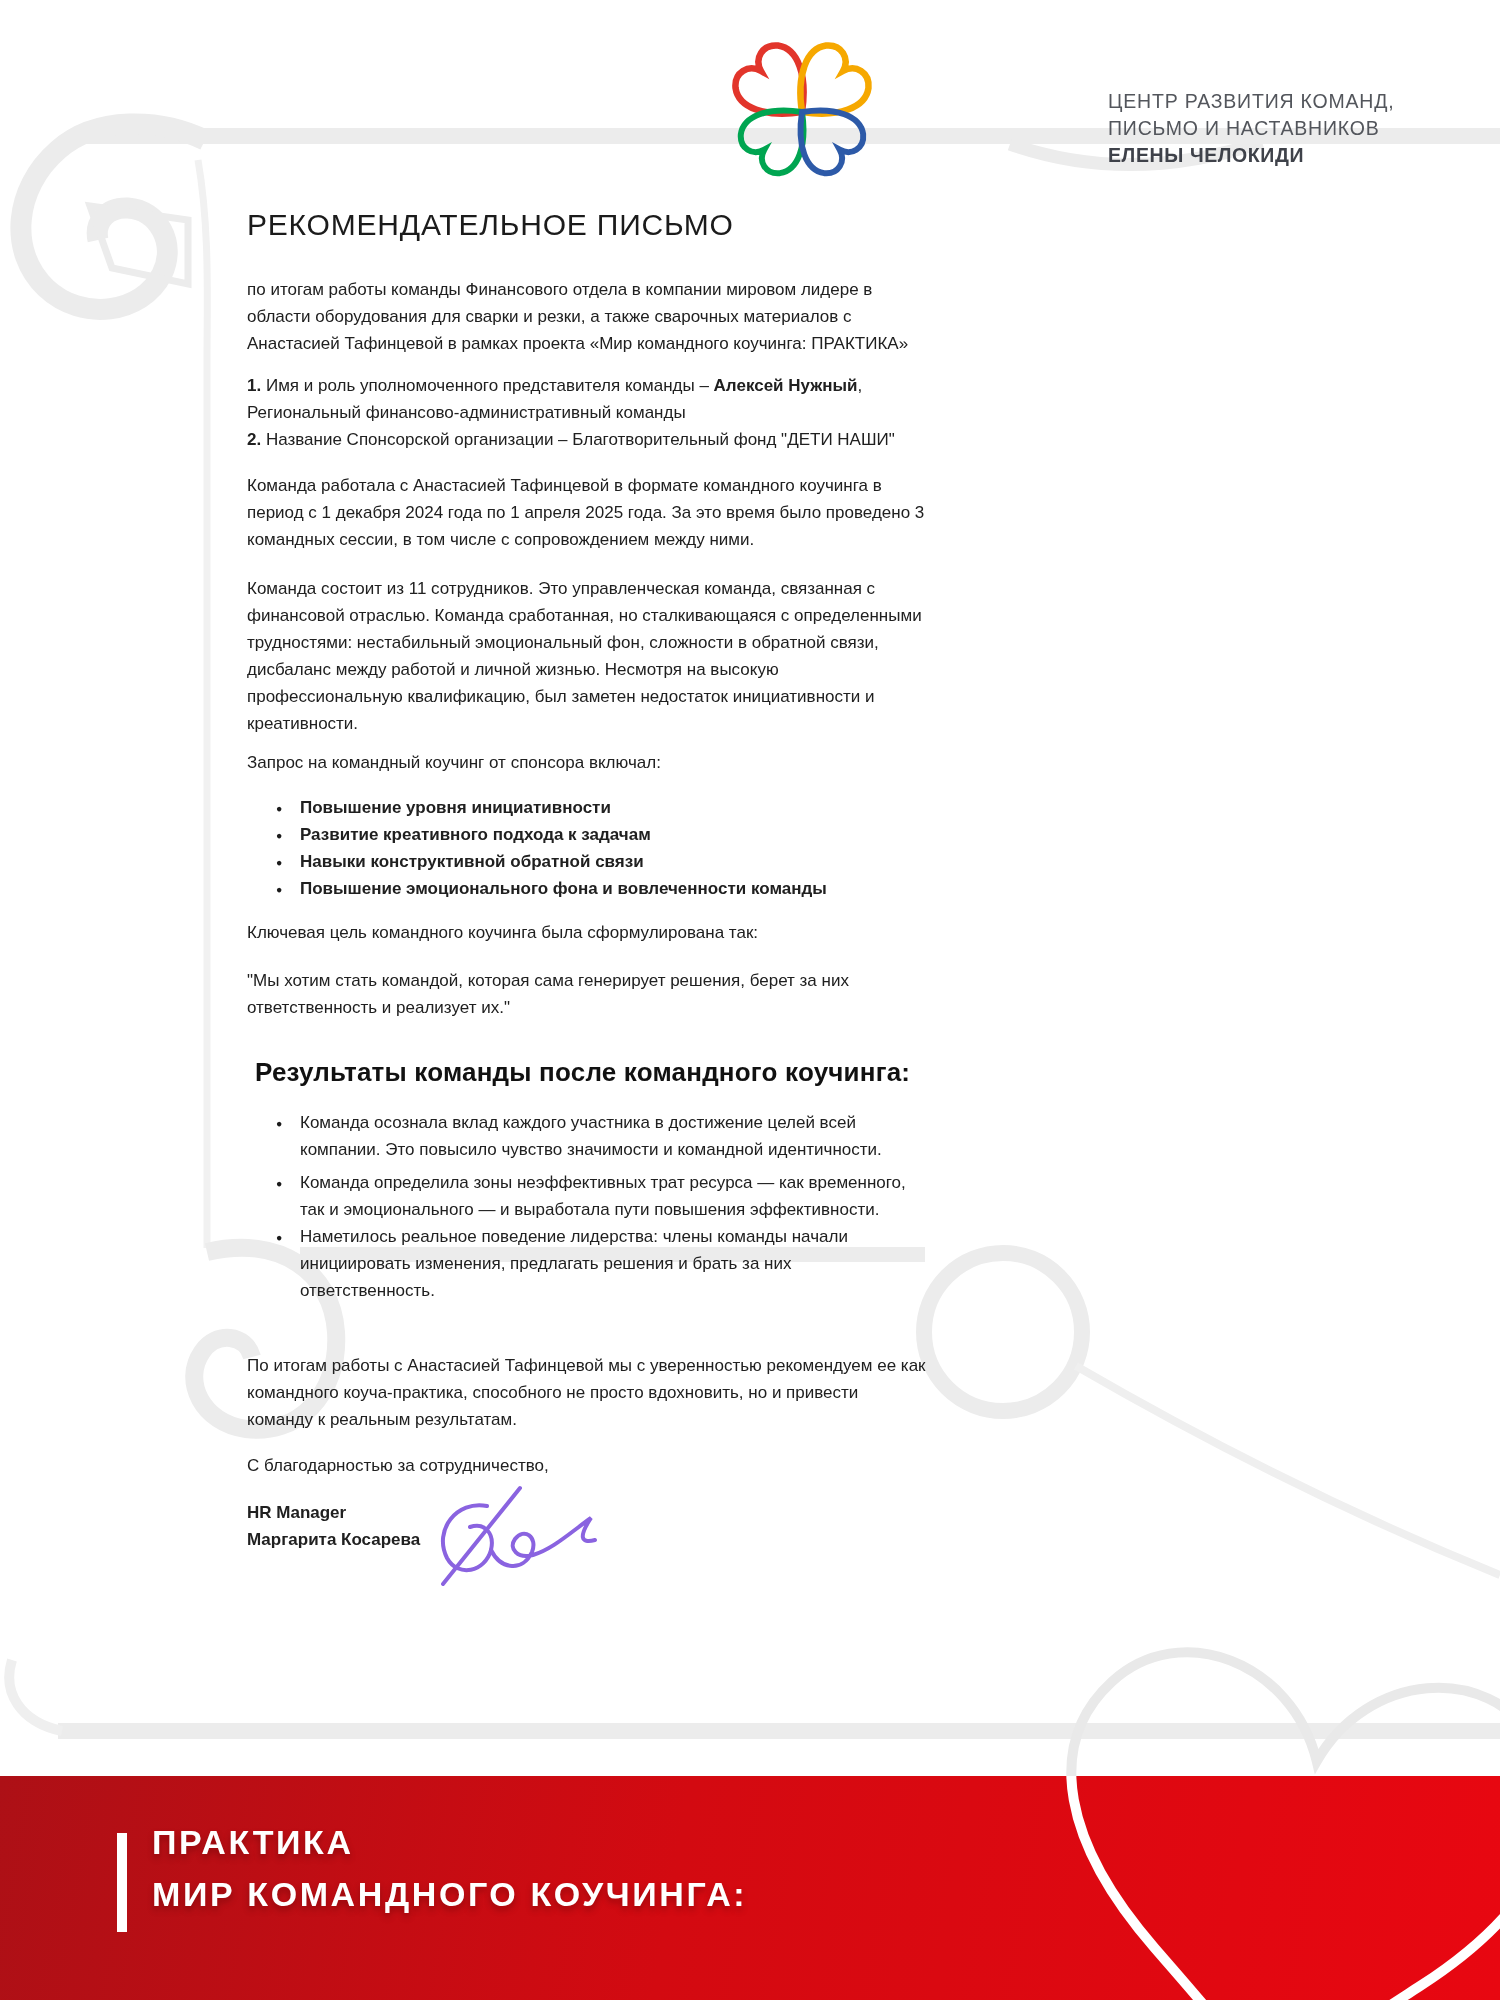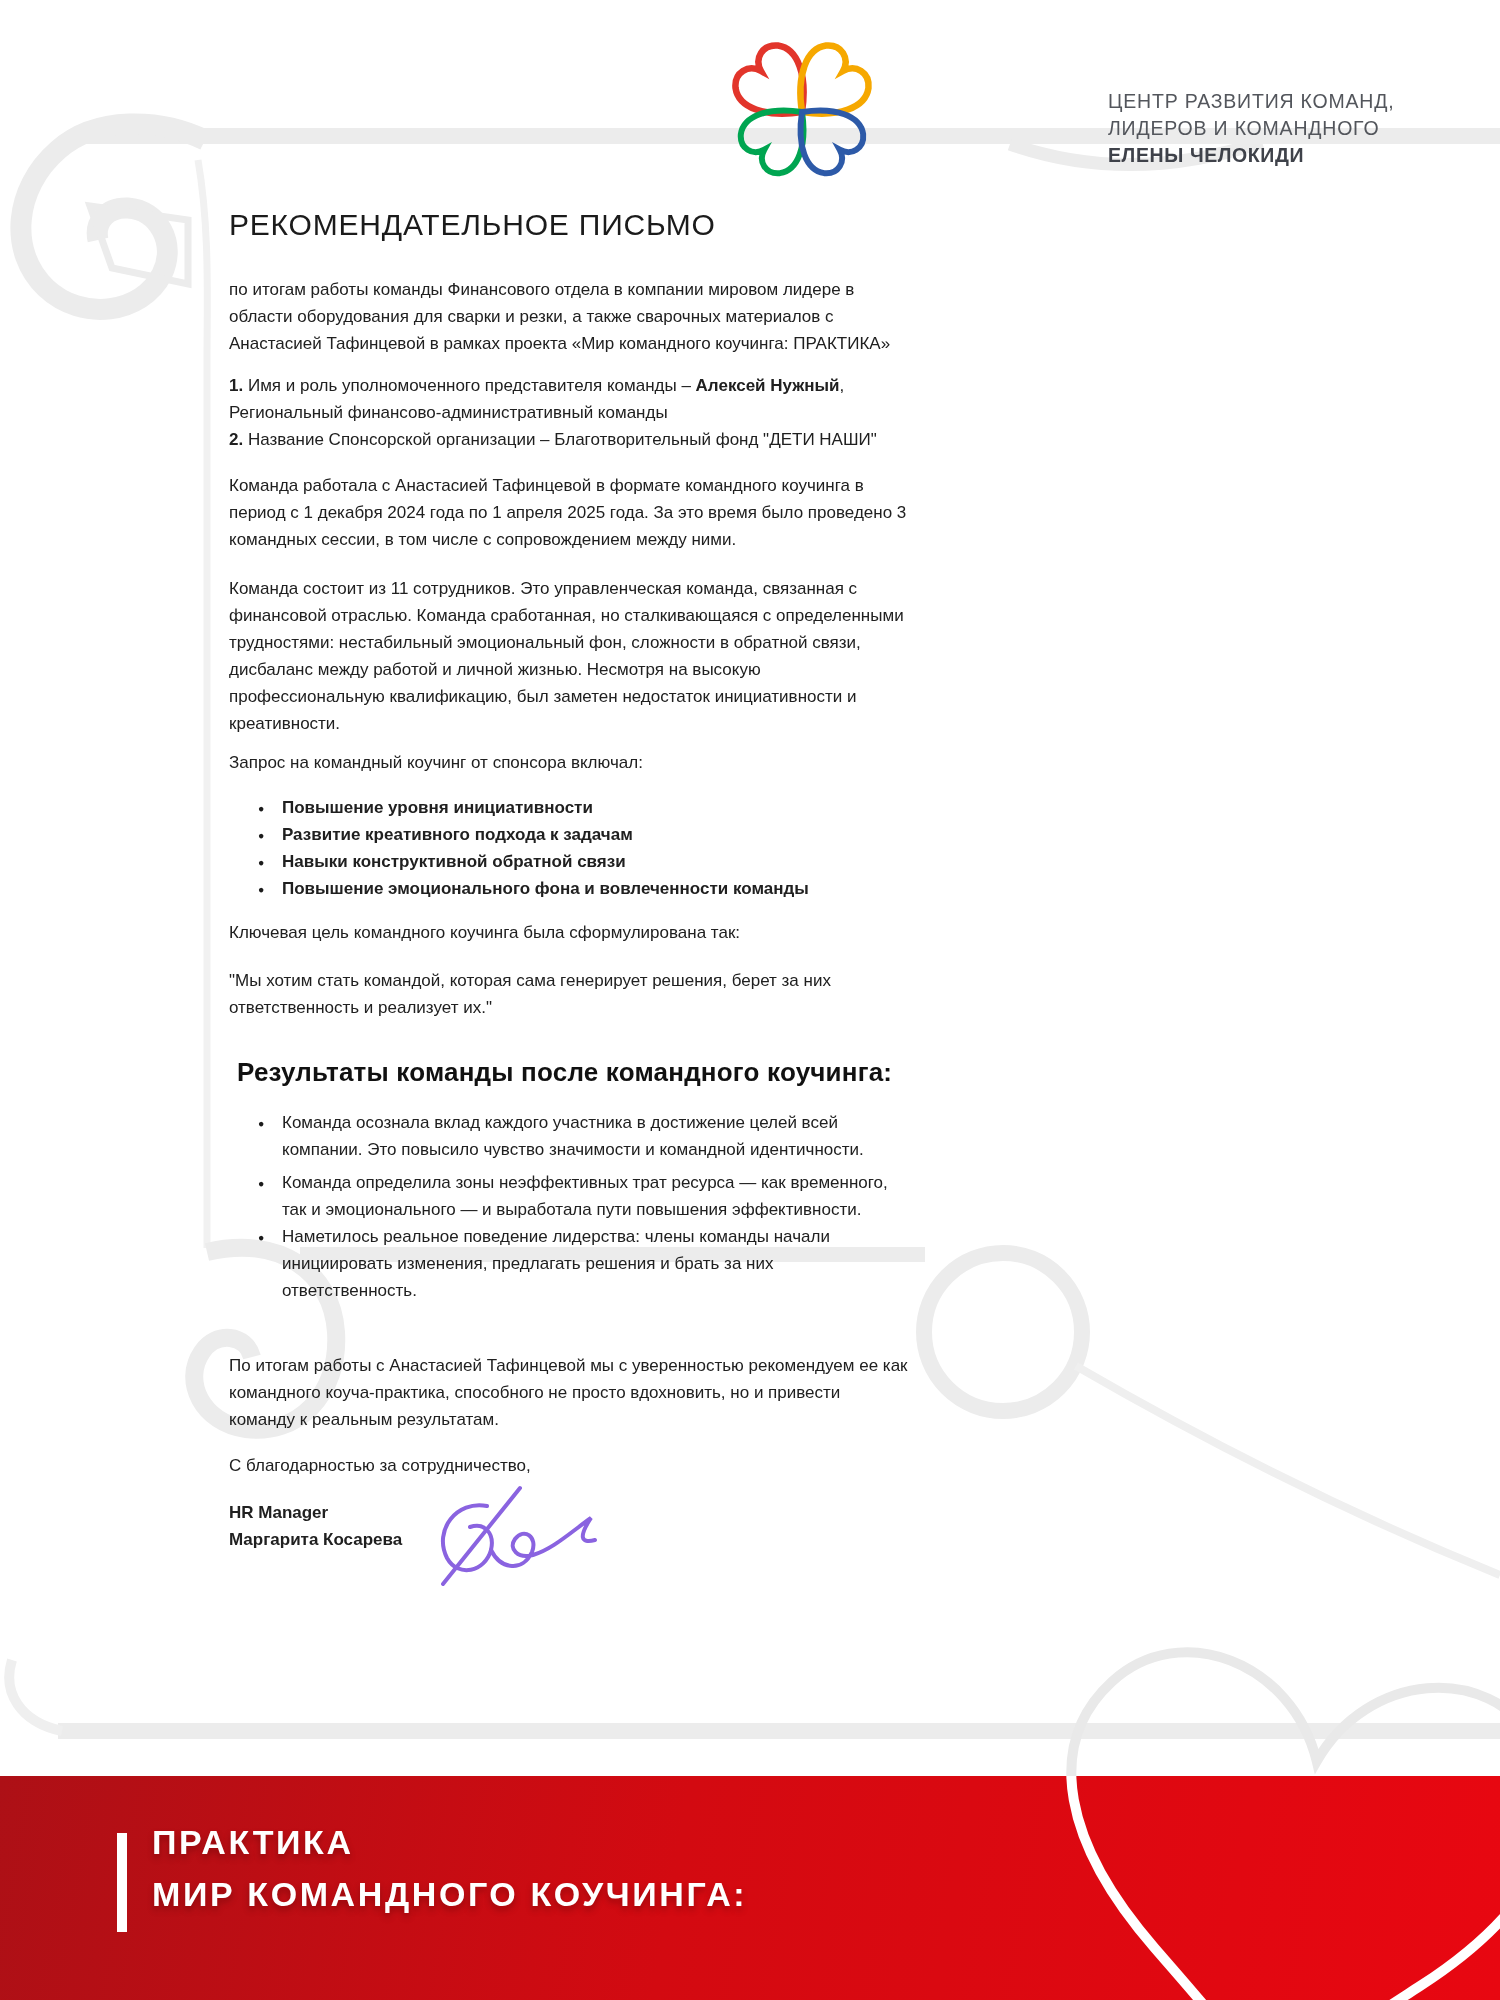--- a/index.html
+++ b/index.html
@@ -14,21 +14,21 @@
   
   .brand-logo{position:absolute;left:712px;top:40px;z-index:2;}
   .brand-text{
     position:absolute;left:1108px;top:88px;z-index:2;
     font-size:19.5px;line-height:27px;letter-spacing:0.8px;
     color:#53565c;white-space:nowrap;
   }
   .brand-text .b3{font-weight:bold;color:#3f424a;letter-spacing:0.6px;}
   
   .letter{
-    position:absolute;left:229px;top:208px;width:682px;z-index:2;
+    position:absolute;left:247px;top:208px;width:682px;z-index:2;
     font-size:17px;line-height:27px;
   }
   .letter h1{
     font-size:30px;font-weight:400;line-height:34px;letter-spacing:0.8px;
     margin:0 0 34px 0;color:#1b1b1b;white-space:nowrap;
   }
   .letter p{margin:0;}
   .p-intro{margin-bottom:15px !important;}
   .p-numbered{margin-bottom:19px !important;}
   .p-period{margin-bottom:22px !important;}
@@ -110,21 +110,21 @@
         <path d="M 0 0 C -30 -22 -42 -48 -30 -64 C -20 -76 -4 -72 0 -58 C 4 -72 20 -76 30 -64 C 42 -48 30 -22 0 0 Z" stroke="#00a551" stroke-width="6.5"></path>
       </g>
       <g transform="rotate(135) scale(0.92)">
         <path d="M 0 0 C -30 -22 -42 -48 -30 -64 C -20 -76 -4 -72 0 -58 C 4 -72 20 -76 30 -64 C 42 -48 30 -22 0 0 Z" stroke="#2d5aa8" stroke-width="6.5"></path>
       </g>
     </g>
   </svg>
 
   <div class="brand-text">
     <div>ЦЕНТР РАЗВИТИЯ КОМАНД,</div>
-    <div>ЛИДЕРОВ И КОМАНДНОГО</div>
+    <div>ПИСЬМО И НАСТАВНИКОВ</div>
     <div class="b3">ЕЛЕНЫ ЧЕЛОКИДИ</div>
   </div>
 
   <main class="letter">
     <h1>РЕКОМЕНДАТЕЛЬНОЕ ПИСЬМО</h1>
 
     <p class="p-intro">по итогам работы команды Финансового отдела в компании мировом лидере в области оборудования для сварки и резки, а также сварочных материалов с Анастасией Тафинцевой в рамках проекта «Мир командного коучинга: ПРАКТИКА»</p>
 
     <p class="p-numbered"><b>1.</b><span> Имя и роль уполномоченного представителя команды – </span><b>Алексей Нужный</b><span>,</span><br>
     <span>Региональный финансово-административный команды</span><br>

